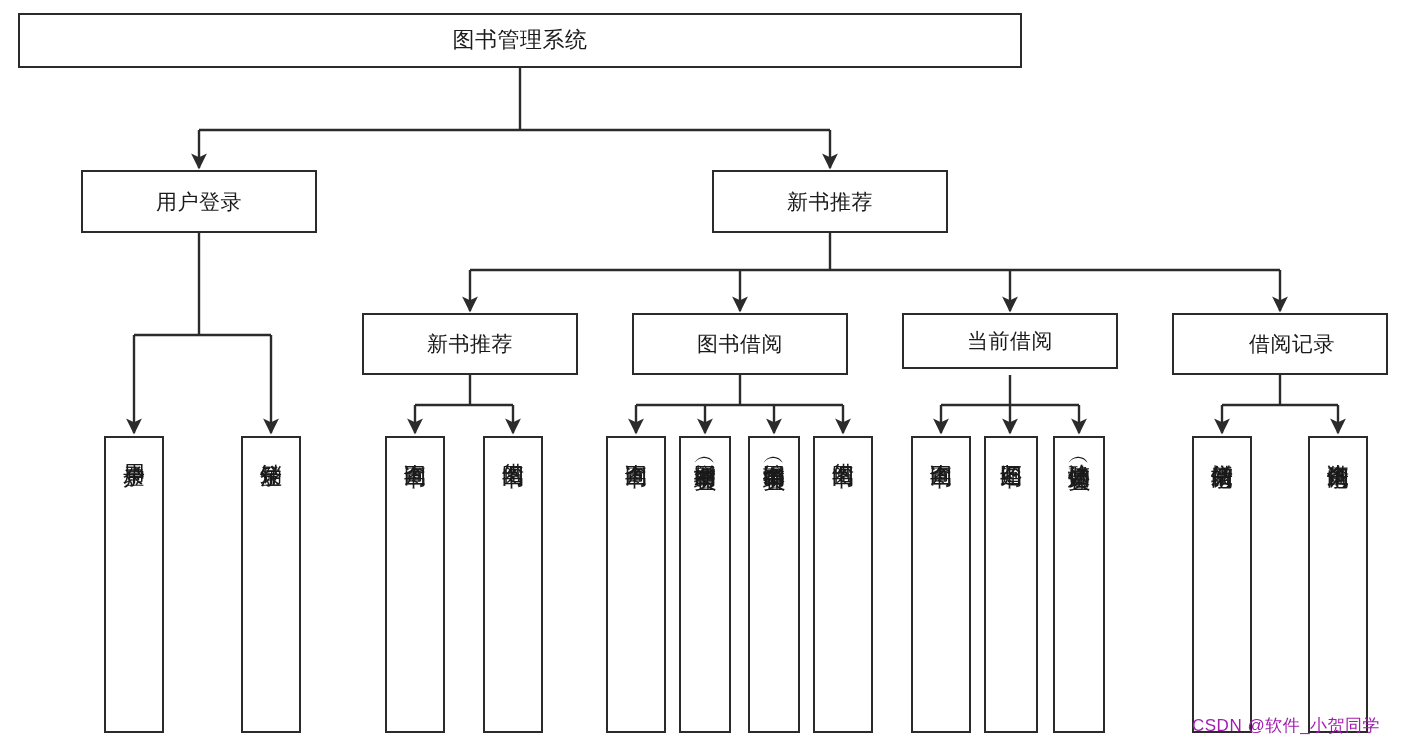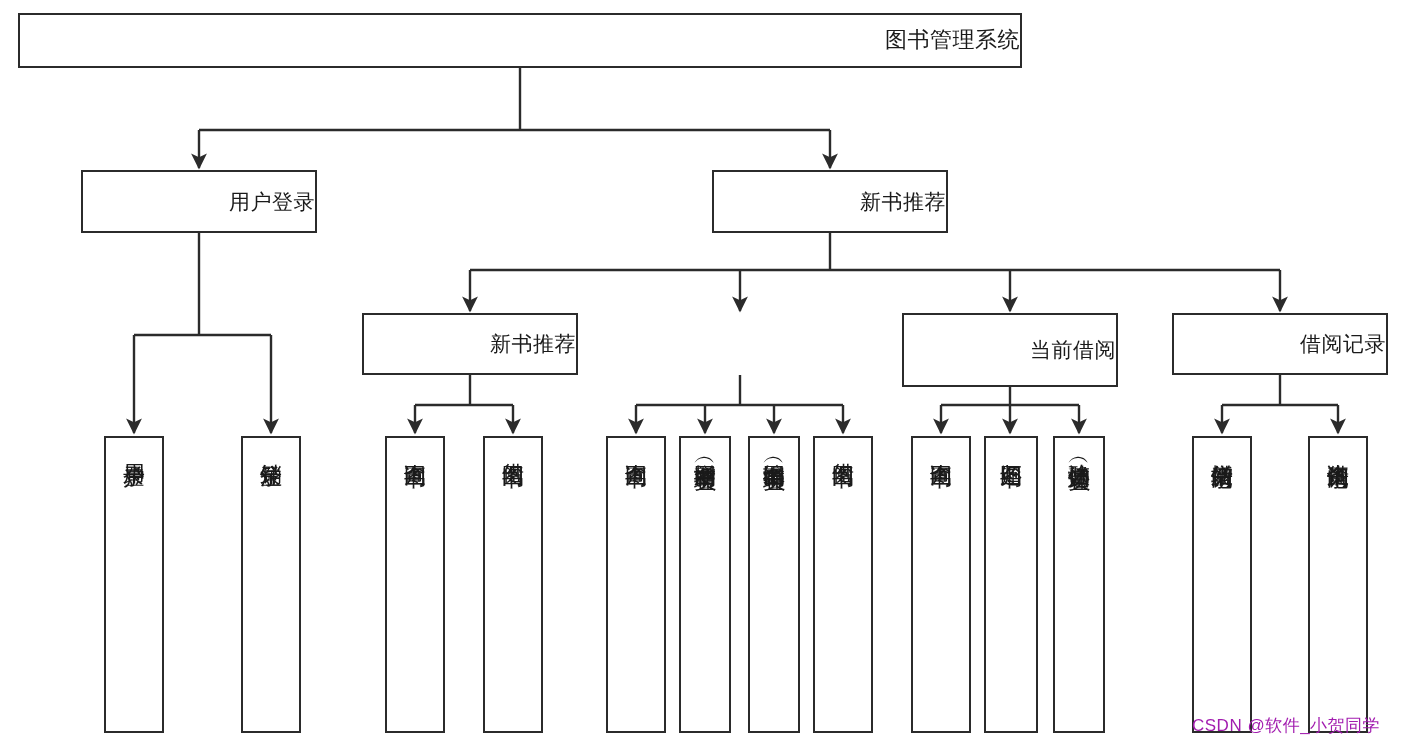--- a/index.html
+++ b/index.html
@@ -26,21 +26,21 @@
     height: 747px;
     pointer-events: none;
   }
   .node {
     position: absolute;
     box-sizing: border-box;
     border: 2.2px solid #2b2b2b;
     background: #ffffff;
     display: flex;
     align-items: center;
-    justify-content: flex-end;
+    justify-content: center;
     color: #1a1a1a;
   }
   .node-label {
     display: block;
     text-align: center;
     line-height: 1.12;
     letter-spacing: 0.5px;
     white-space: nowrap;
   }
   
@@ -140,22 +140,25 @@
   </div>
 
   <div class="node h" style="left:712px; top:170px; width:236px; height:63px;">
     <span class="node-label">新书推荐</span>
   </div>
 
   <div class="node h" style="left:362px; top:313px; width:216px; height:62px;">
     <span class="node-label">新书推荐</span>
   </div>
 
-
-  <div class="node h" style="left:902px; top:313px; width:216px; height:74px;">
+  <div class="node h" style="left:632px; top:313px; width:216px; height:62px;">
+    <span class="node-label">图书借阅</span>
+  </div>
+
+  <div class="node h" style="left:902px; top:313px; width:216px; height:56px;">
     <span class="node-label">当前借阅</span>
   </div>
 
   <div class="node h" style="left:1172px; top:313px; width:216px; height:62px;padding-left:24px;">
     <span class="node-label">借阅记录</span>
   </div>
 
   <div class="node v" style="left:104px; top:436px; width:60px; height:297px;">
     <span class="node-label">用户登录</span>
   </div>

